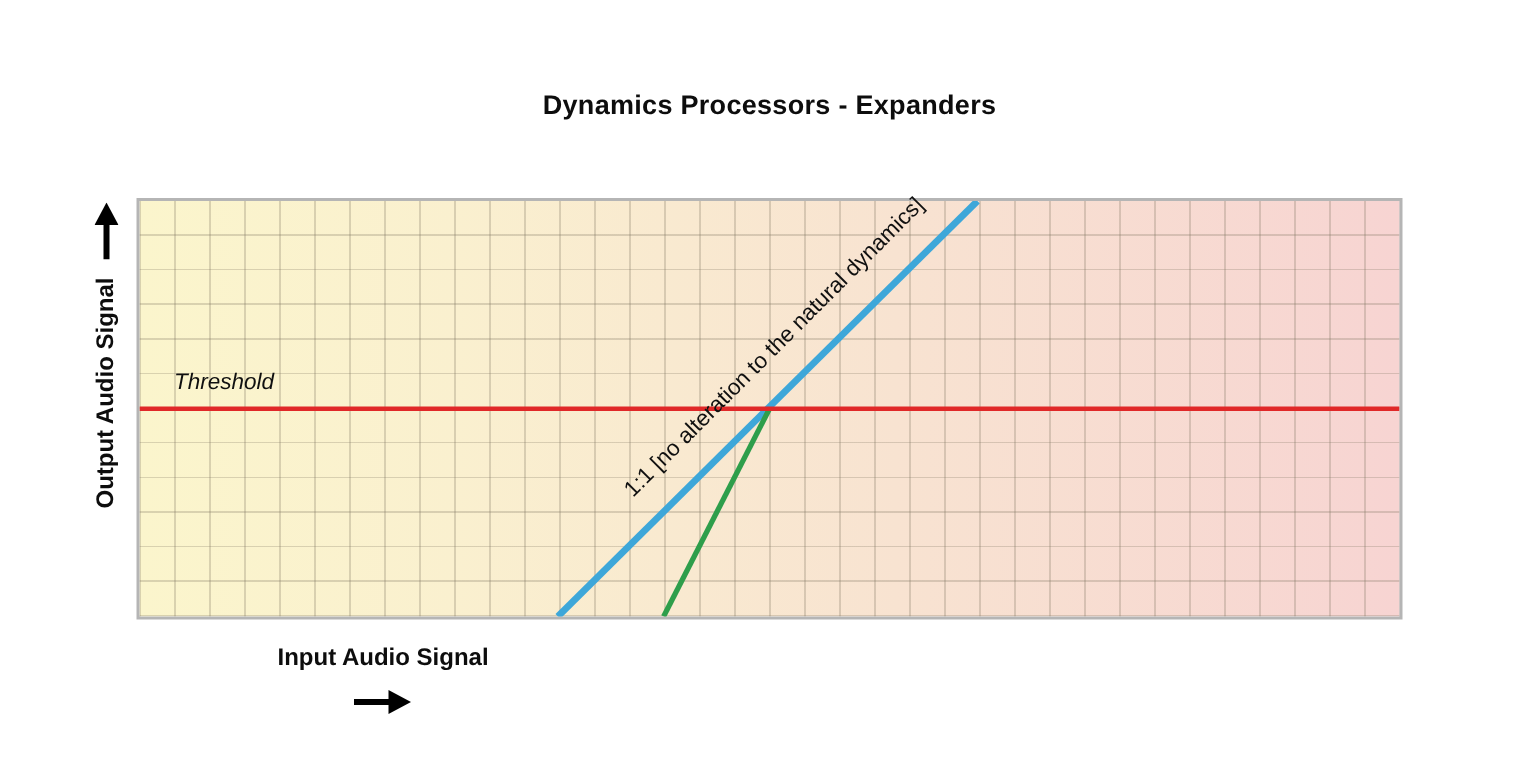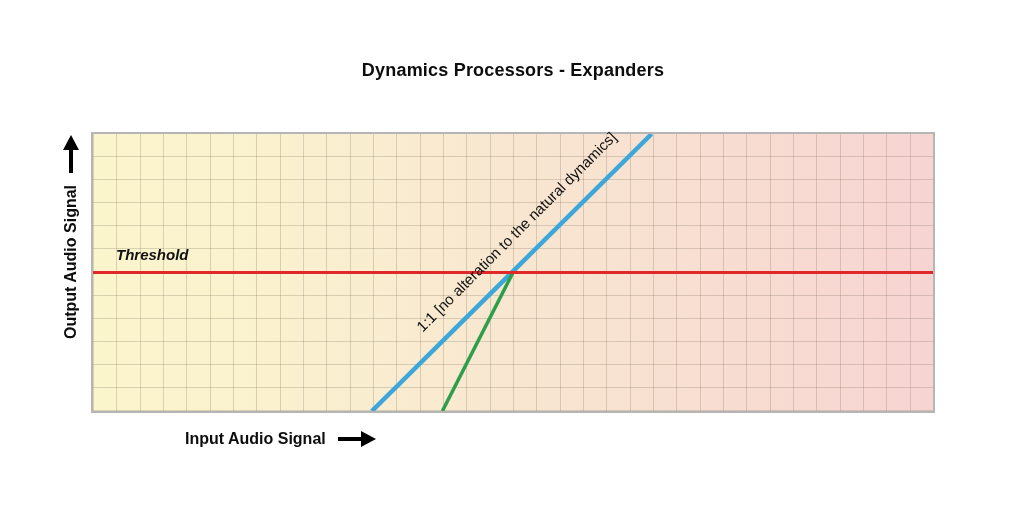--- a/index.html
+++ b/index.html
@@ -17,30 +17,30 @@
     position: absolute; left: 91px; top: 132px; width: 844px; height: 281px;
     border: 2px solid #b5b5b5;
     background-image:
       repeating-linear-gradient(90deg, rgba(125,115,95,0.27) 0px, rgba(125,115,95,0.27) 1px, transparent 1px, transparent var(--cellw, 23.33px)),
       repeating-linear-gradient(0deg, rgba(125,115,95,0.27) 0px, rgba(125,115,95,0.27) 1px, transparent 1px, transparent var(--cellh, 23.08px)),
       linear-gradient(90deg, #fbf5cc 0%, #faf0cf 25%, #f8e3d1 60%, #f7d4d2 100%);
   }
   .plot svg.lines { position: absolute; left: 0; top: 0; width: 840px; height: 277px; display: block; }
 
   .label { position: absolute; white-space: nowrap; }
-  .threshold-label { left: 23px; top: 112px; font-size: 15px; font-style: italic; color: #101010; font-weight: bold; }
+  .threshold-label { left: 23px; top: 112px; font-size: 15px; font-style: italic; color: #101010; }
   .ratio11-label {
     left: 334px; top: 183px; height: 20px; font-size: 15px; color: #101010;
     transform-origin: 0 100%; transform: rotate(-45deg);
   }
   .ratio21-label { left: 402px; top: 197px; font-size: 16px; color: #101010; }
 
   .axis-label { position: absolute; display: flex; align-items: center; gap: 12px;
     font-size: 16px; font-weight: 700; color: #0d0d0d; white-space: nowrap; }
-  .x-axis-label { left: 185px; top: 430px; }
+  .x-axis-label { left: 185px; top: 430px; flex-direction: column; }
   .y-axis-label { left: 71px; top: 237px; transform: translate(-50%, -50%) rotate(-90deg); }
 
   .arrow-icon { display: block; }
 </style>
 </head>
 <body>
 
 <div class="stage">
 
   <div class="chart-title">Dynamics Processors - Expanders</div>

